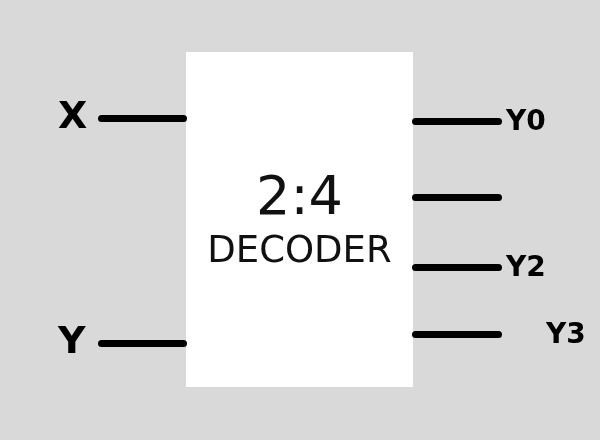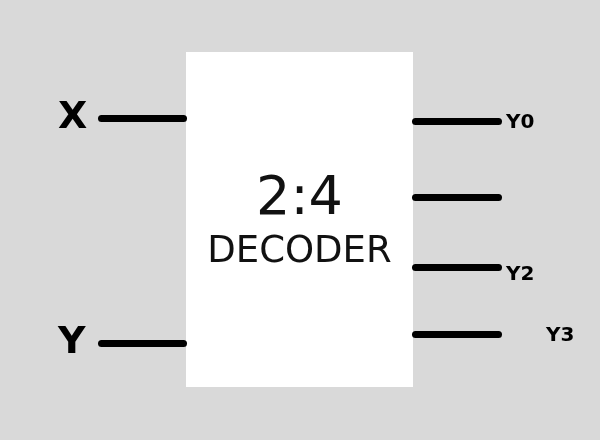--- a/index.html
+++ b/index.html
@@ -58,27 +58,27 @@
     white-space: nowrap;
   }
   .in-label {
     font-size: 38px;
     line-height: 38px;
     left: 58px;
   }
   .in-label-x { top: 96px; }
   .in-label-y { top: 321px; }
   .out-label {
-    font-size: 20px;
+    font-size: 28px;
     line-height: 28px;
     left: 506px;
   }
   .out-label-y0 { top: 107px; }
   .out-label-y1 { top: 183px; }
-  .out-label-y2 { top: 259px; }
+  .out-label-y2 { top: 253px; }
   .out-label-y3 { top: 320px; margin-left: 40px; }
 </style>
 </head>
 <body>
 
 <div class="canvas">
 
   <div class="block">
     <div class="block-title">2:4</div>
     <div class="block-subtitle">DECODER</div>

